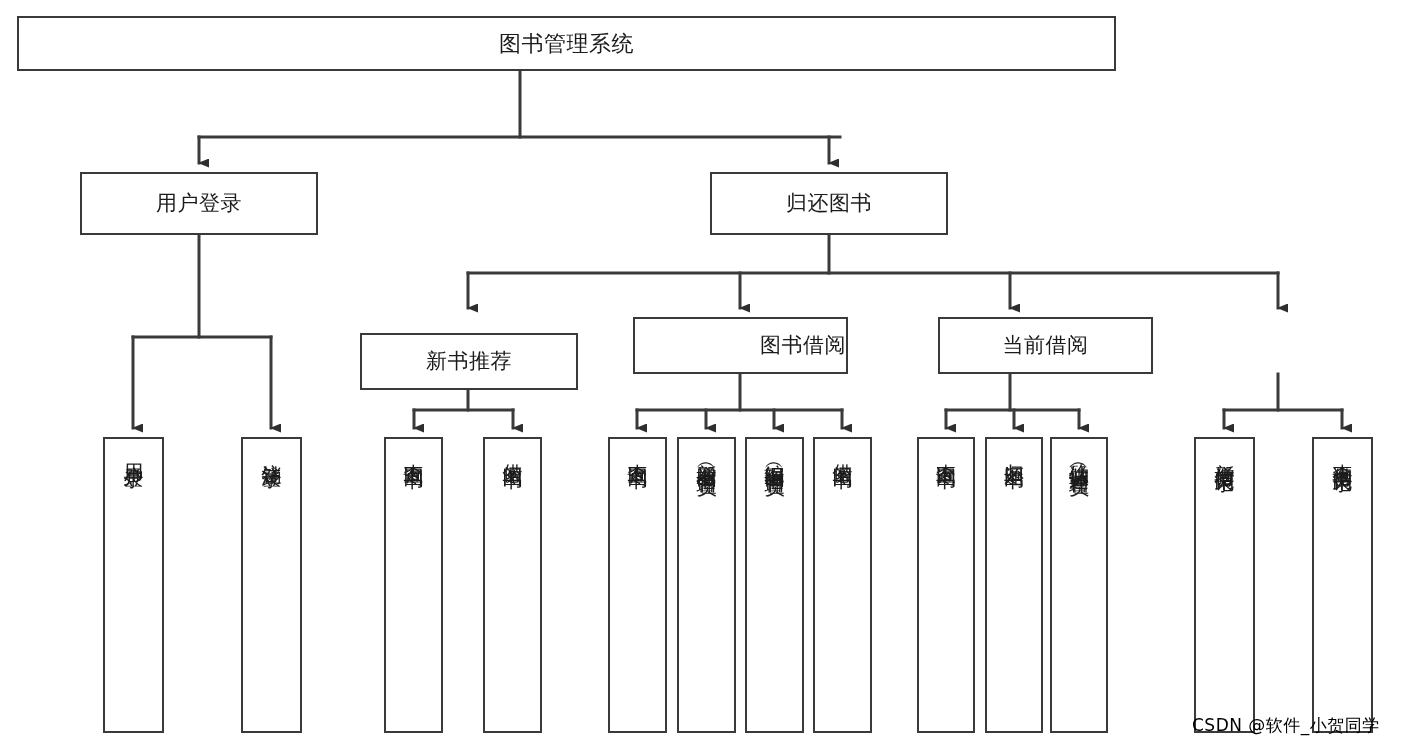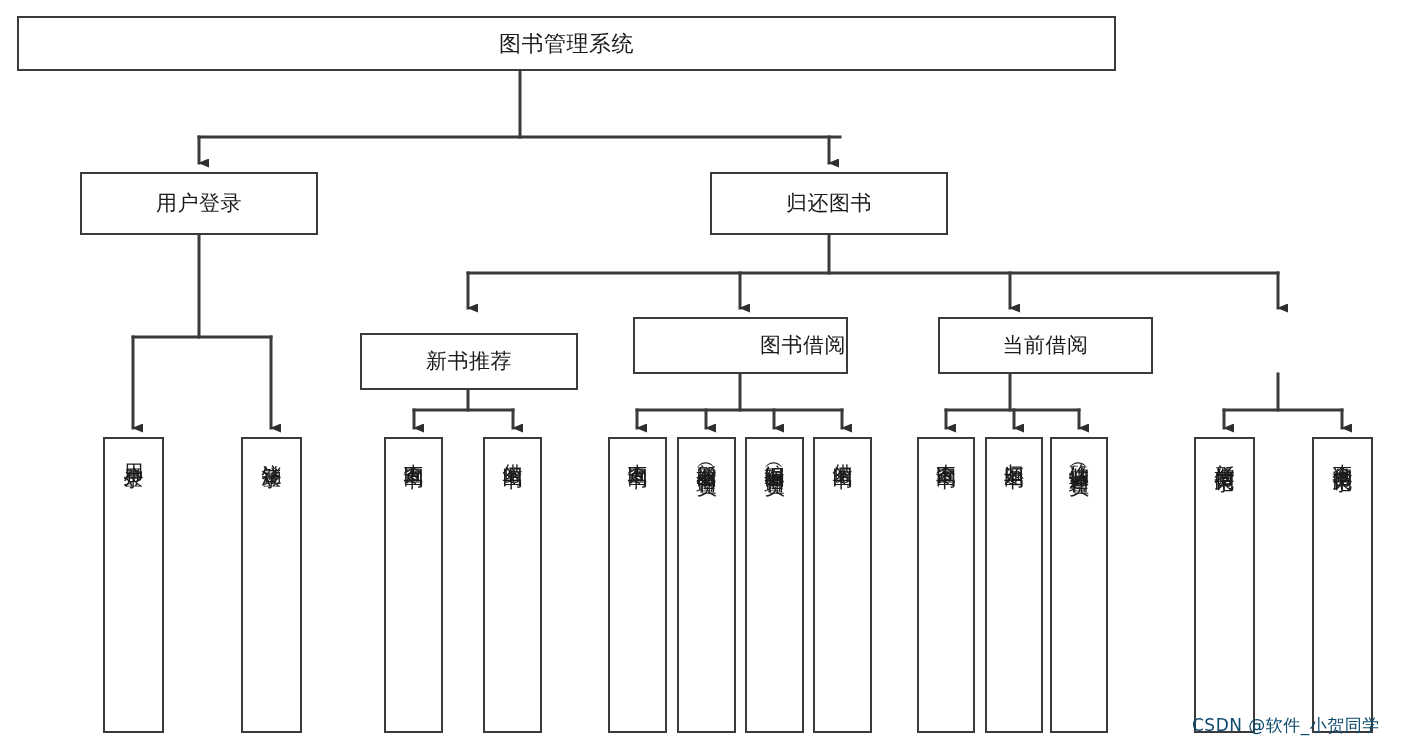--- a/index.html
+++ b/index.html
@@ -68,21 +68,21 @@
     line-height: 1.05;
     letter-spacing: 2px;
     white-space: nowrap;
   }
   
   #watermark {
     position: absolute;
     left: 1192px;
     top: 714px;
     font-size: 17px;
-    color: #0c4a6e;
+    color: #000000;
     white-space: nowrap;
     letter-spacing: 0.5px;
     font-family: "DejaVu Sans", "Liberation Sans", sans-serif;
   }
 </style>
 </head>
 <body>
 
 <div id="diagram-root">
 

